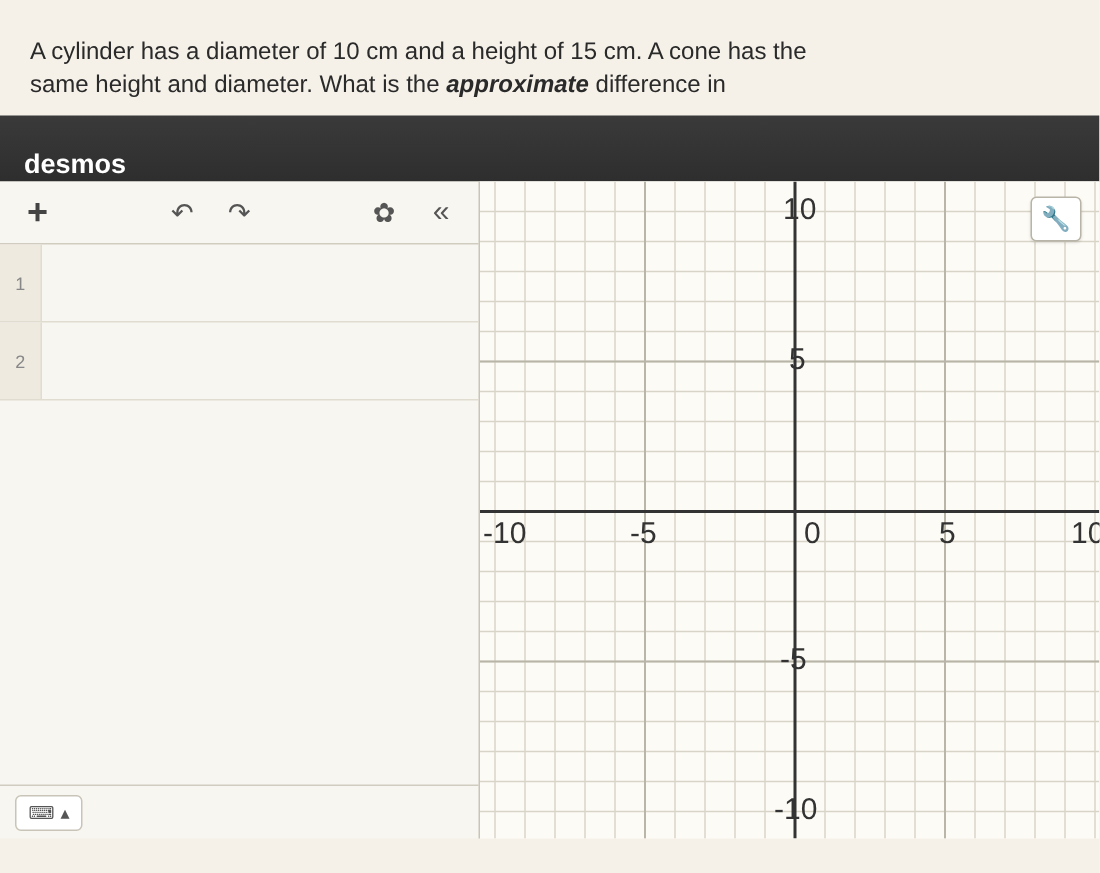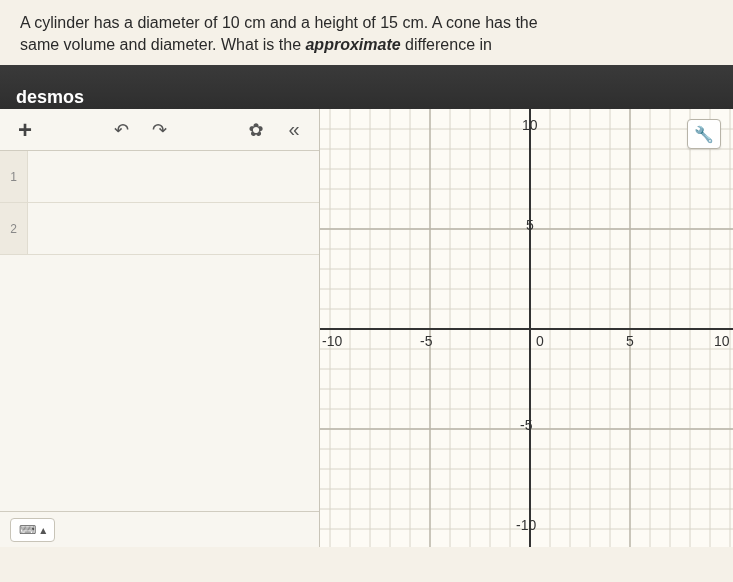--- a/index.html
+++ b/index.html
@@ -8,20 +8,21 @@
       height: 582px;
       font-family: Arial, sans-serif;
       background: #f5f1e8;
       overflow: hidden;
     }
     .question-area {
       padding: 12px 4px 10px 20px;
       color: #2a2a2a;
       font-size: 16px;
       line-height: 1.35;
+      margin-top: 12px;
     }
     .question-area .bold { font-weight: bold; font-style: italic; }
     .header-bar {
       display: flex;
       align-items: center;
       height: 44px;
       background: linear-gradient(to bottom, #3a3a3a, #2e2e2e);
       color: #e8e8e8;
       padding: 0 16px;
       gap: 16px;
@@ -133,31 +134,31 @@
       border-radius: 4px;
       display: flex;
       align-items: center;
       justify-content: center;
       cursor: pointer;
       color: #444;
       box-shadow: 0 1px 2px rgba(0,0,0,.1);
     }
     .axis-label {
       position: absolute;
-      font-size: 14px;
+      font-size: 20px;
       color: #333;
       font-family: Arial, sans-serif;
     }
   </style>
 </head>
 <body>
 
 <div class="question-area">
   <span>A cylinder has a diameter of 10 cm and a height of 15 cm. A cone has the</span><br>
-  <span>same volume and diameter. What is the </span><span class="bold">approximate</span><span> difference in</span><br>
+  <span>same height and diameter. What is the </span><span class="bold">approximate</span><span> difference in</span><br>
 </div>
 
 <div class="header-bar">
   <span class="brand">desmos</span>
 </div>
 
 <div class="main-area">
   <div class="sidebar">
     <div class="toolbar">
       <div class="tb-btn plus">

